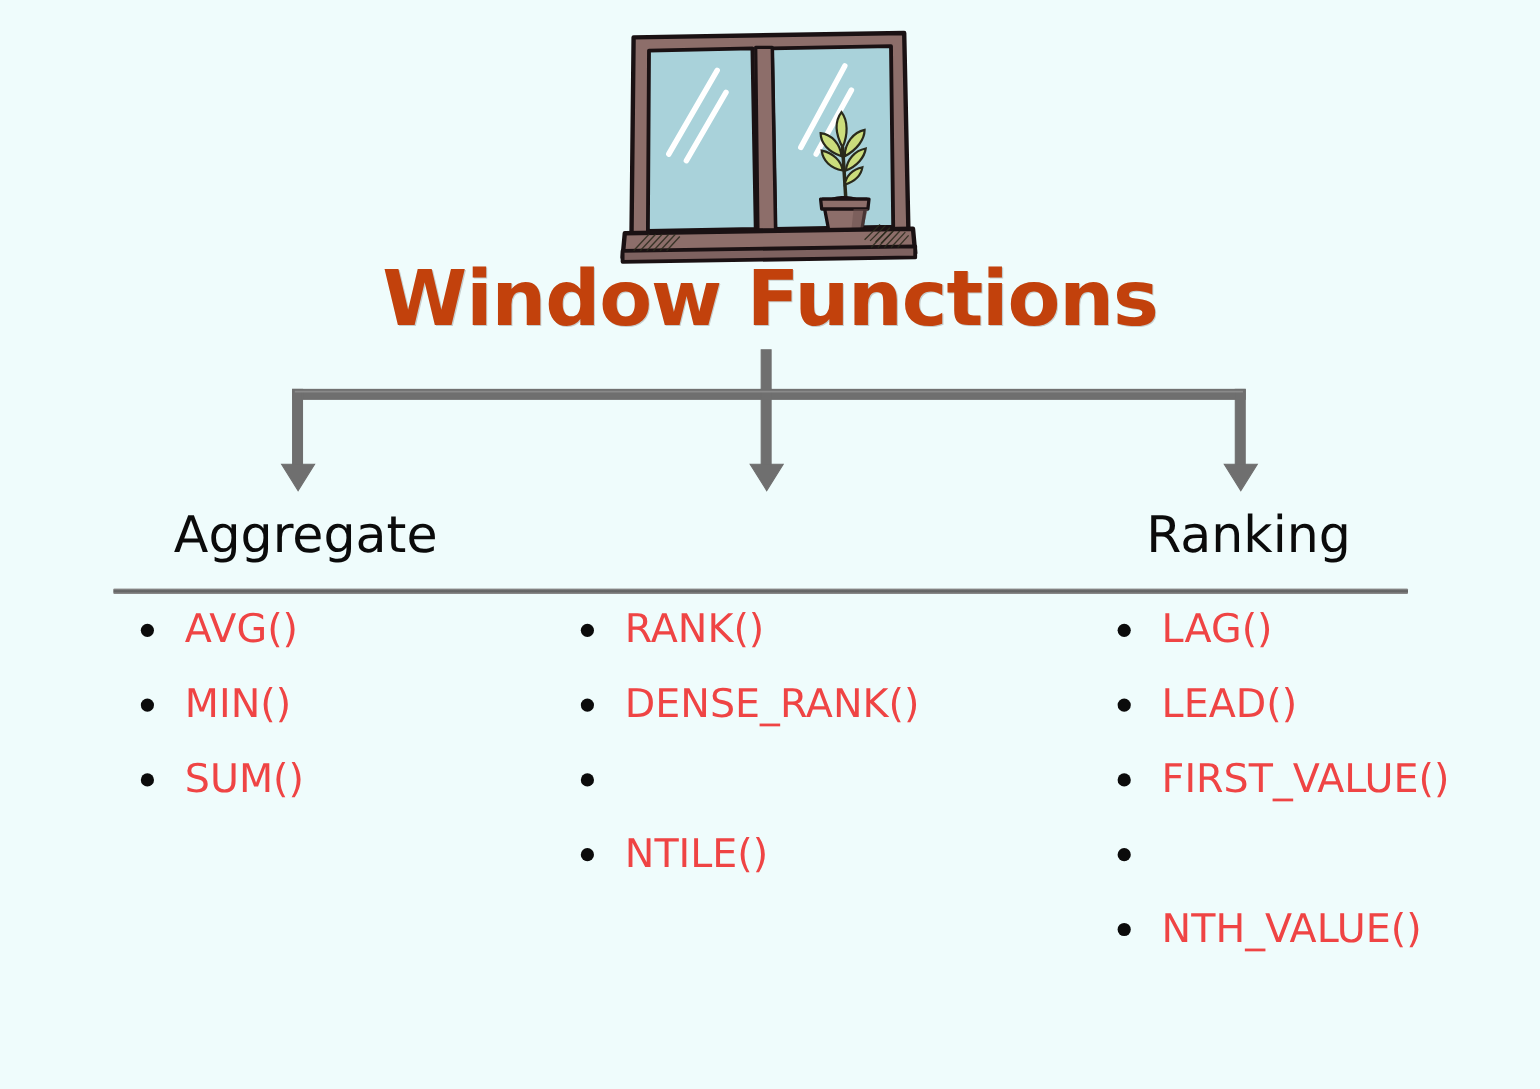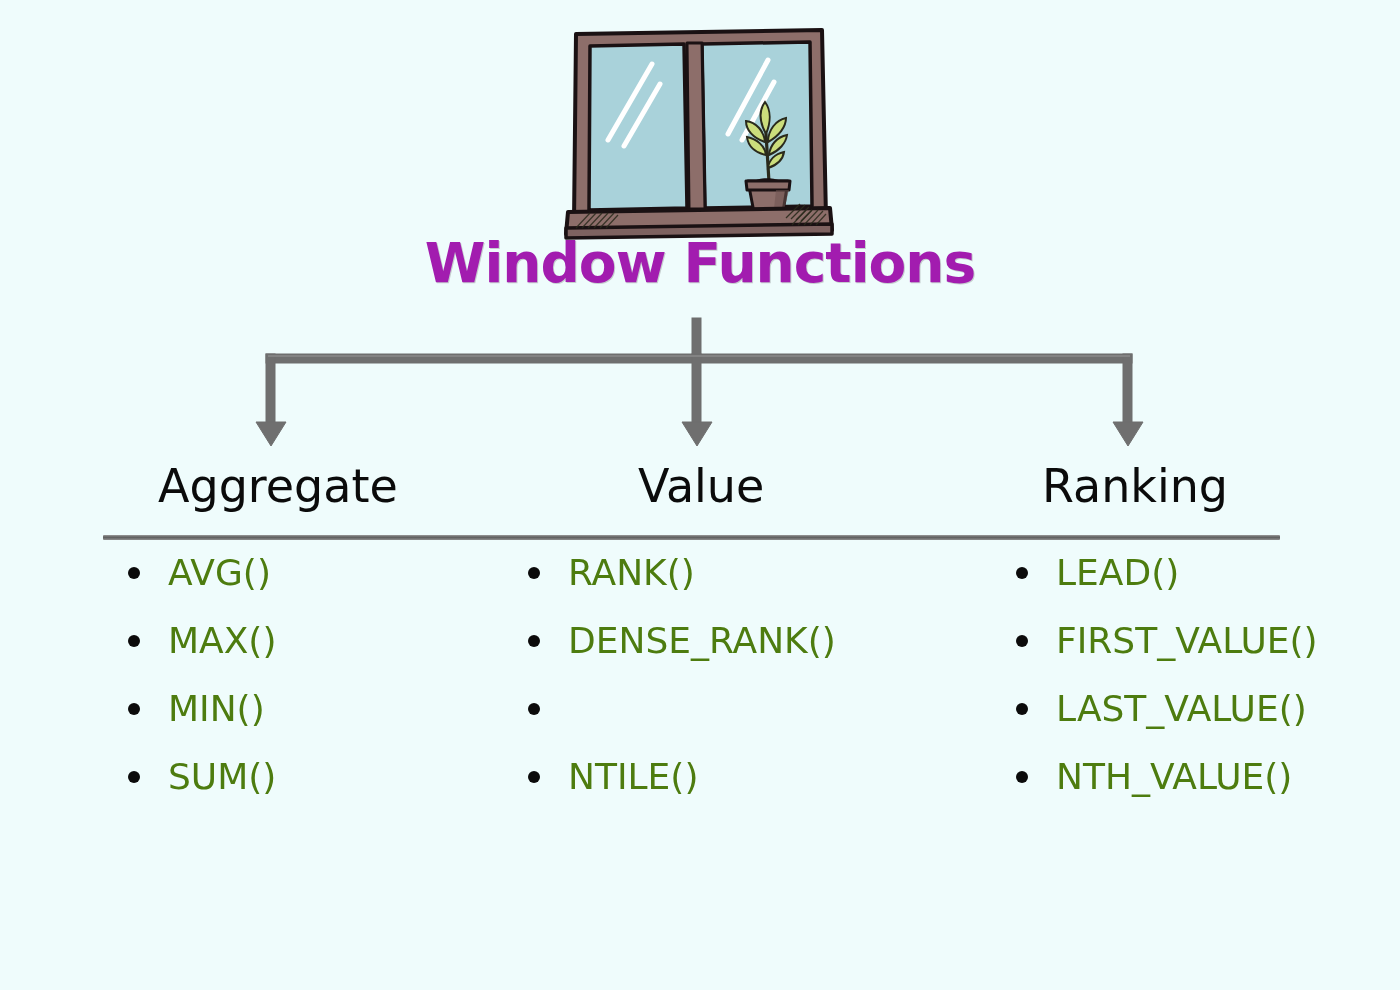--- a/index.html
+++ b/index.html
@@ -33,23 +33,23 @@
   }
 
   
   #page-title {
     position: absolute;
     left: 0;
     top: 236px;
     width: 1400px;
     text-align: center;
     font-family: "DejaVu Sans", sans-serif;
-    font-size: 55px;
+    font-size: 70px;
     font-weight: bold;
-    color: #a21caf;
+    color: #c2410c;
     letter-spacing: -1px;
     line-height: 1;
     text-shadow: 1px 1px 0 rgba(120,120,120,0.35);
   }
 
   
   #connector-tree {
     position: absolute;
     left: 0;
     top: 310px;
@@ -101,21 +101,21 @@
     list-style: none;
   }
   .col-list.c0 { left: 122px; }
   .col-list.c1 { left: 522px; }
   .col-list.c2 { left: 1010px; }
 
   .col-list li {
     position: relative;
     font-family: "DejaVu Sans", sans-serif;
     font-size: 36px;
-    color: #4d7c0f;
+    color: #ef4444;
     line-height: 1;
     height: 68px;
     padding-left: 46px;
     white-space: nowrap;
   }
 
   .col-list li .bullet {
     position: absolute;
     left: 6px;
     top: 12px;
@@ -225,41 +225,40 @@
       <g stroke="#8d8d8d" stroke-width="1.5" fill="none" opacity="0.9">
         <line x1="268" y1="46" x2="1130" y2="46"></line>
       </g>
     </svg>
   </div>
 
   <div id="columns">
 
     <div class="col-headers">
       <div class="col-header c0">Aggregate</div>
-      <div class="col-header c1">Value</div>
       <div class="col-header c2">Ranking</div>
       <div id="header-divider"></div>
     </div>
 
     <ul class="col-list c0">
       <li><span class="bullet"></span><span>AVG()</span></li>
-      <li><span class="bullet"></span><span>MAX()</span></li>
       <li><span class="bullet"></span><span>MIN()</span></li>
       <li><span class="bullet"></span><span>SUM()</span></li>
     </ul>
 
     <ul class="col-list c1">
       <li><span class="bullet"></span><span>RANK()</span></li>
       <li><span class="bullet"></span><span>DENSE_RANK()</span></li>
       <li><span class="bullet"></span></li>
       <li><span class="bullet"></span><span>NTILE()</span></li>
     </ul>
 
     <ul class="col-list c2">
+      <li><span class="bullet"></span><span>LAG()</span></li>
       <li><span class="bullet"></span><span>LEAD()</span></li>
       <li><span class="bullet"></span><span>FIRST_VALUE()</span></li>
-      <li><span class="bullet"></span><span>LAST_VALUE()</span></li>
+      <li><span class="bullet"></span></li>
       <li><span class="bullet"></span><span>NTH_VALUE()</span></li>
     </ul>
 
   </div>
 
 </div>
 
 </body></html>

